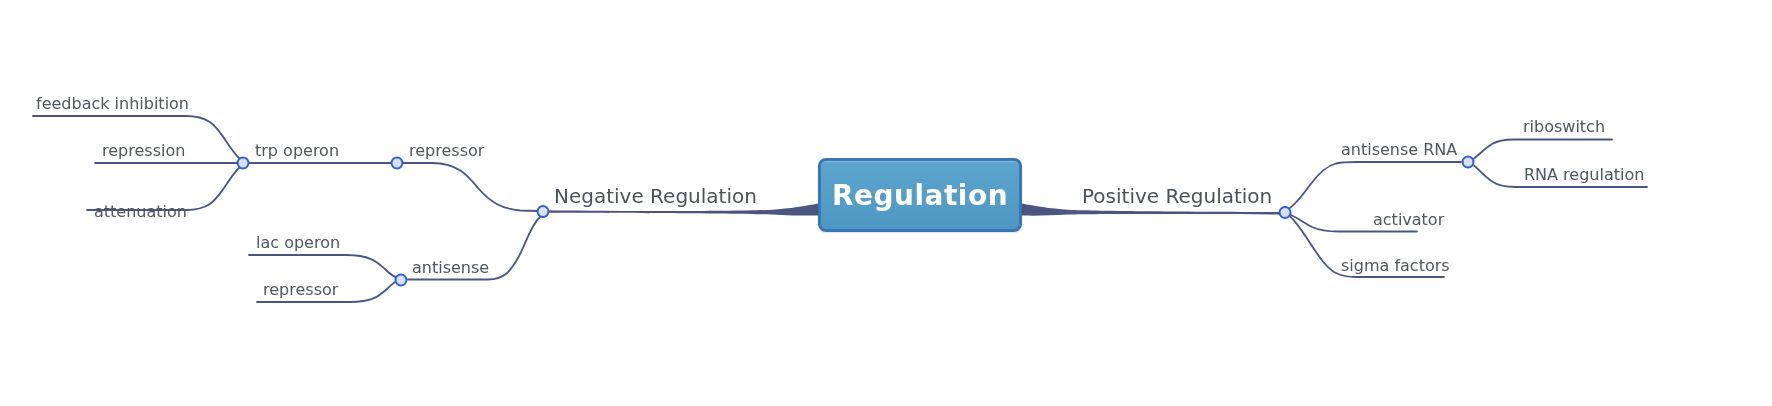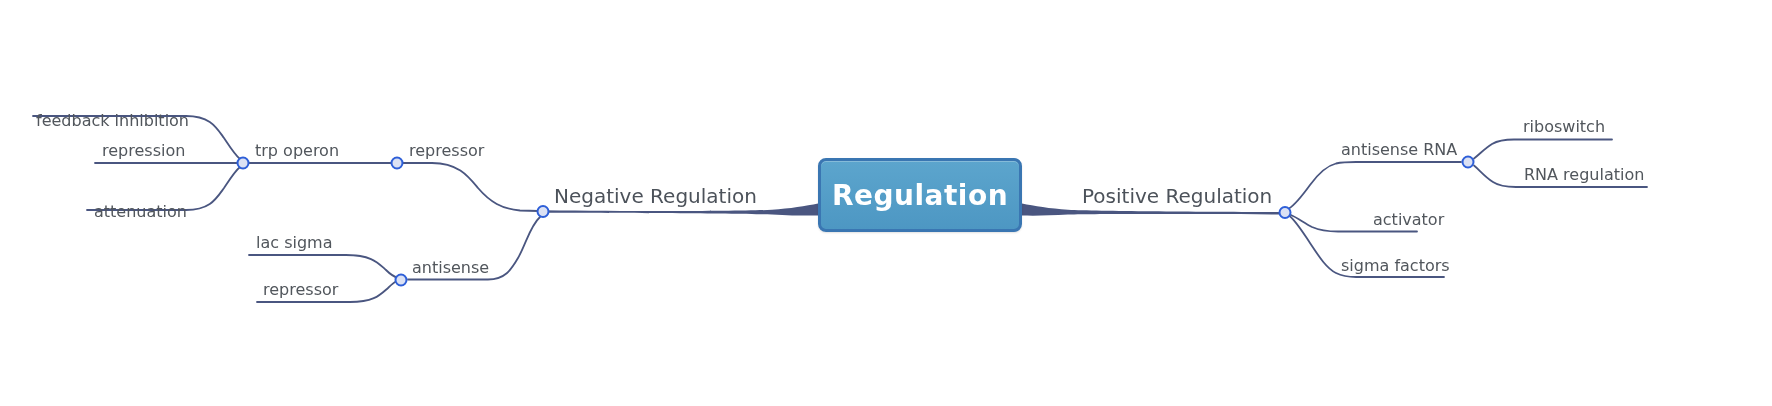--- a/index.html
+++ b/index.html
@@ -84,26 +84,26 @@
     <path class="edge" d="M1289 215.5 C1296 221 1302 231 1310 243 C1318 255 1326 268 1336 273 C1342 276 1348 277 1356 277 H1444"></path>
 
     <circle class="expander" cx="243" cy="163" r="5.5"></circle>
     <circle class="expander" cx="397" cy="163" r="5.5"></circle>
     <circle class="expander" cx="543" cy="211.5" r="5.5"></circle>
     <circle class="expander" cx="401" cy="280" r="5.5"></circle>
     <circle class="expander" cx="1285" cy="212.5" r="5.5"></circle>
     <circle class="expander" cx="1468" cy="162" r="5.5"></circle>
   </svg>
 
-  <div class="label" style="left:36px;top:112px;">feedback inhibition</div>
+  <div class="label" style="left:36px;top:95px;">feedback inhibition</div>
   <div class="label" style="left:102px;top:142px;">repression</div>
   <div class="label" style="left:94px;top:203px;">attenuation</div>
   <div class="label" style="left:255px;top:142px;">trp operon</div>
   <div class="label" style="left:409px;top:142px;">repressor</div>
-  <div class="label" style="left:256px;top:234px;">lac sigma</div>
+  <div class="label" style="left:256px;top:234px;">lac operon</div>
   <div class="label" style="left:263px;top:281px;">repressor</div>
   <div class="label" style="left:412px;top:259px;">antisense</div>
   <div class="label branch-label" style="left:1082px;top:185px;">Positive Regulation</div>
 
   <div class="label branch-label" style="left:554px;top:185px;">Negative Regulation</div>
   <div class="label" style="left:1341px;top:141px;">antisense RNA</div>
   <div class="label" style="left:1523px;top:118px;text-align:right;">riboswitch</div>
   <div class="label" style="left:1524px;top:166px;">RNA regulation</div>
   <div class="label" style="left:1341px;top:211px;margin-left:32px;">activator</div>
   <div class="label" style="left:1341px;top:257px;text-align:right;">sigma factors</div>

